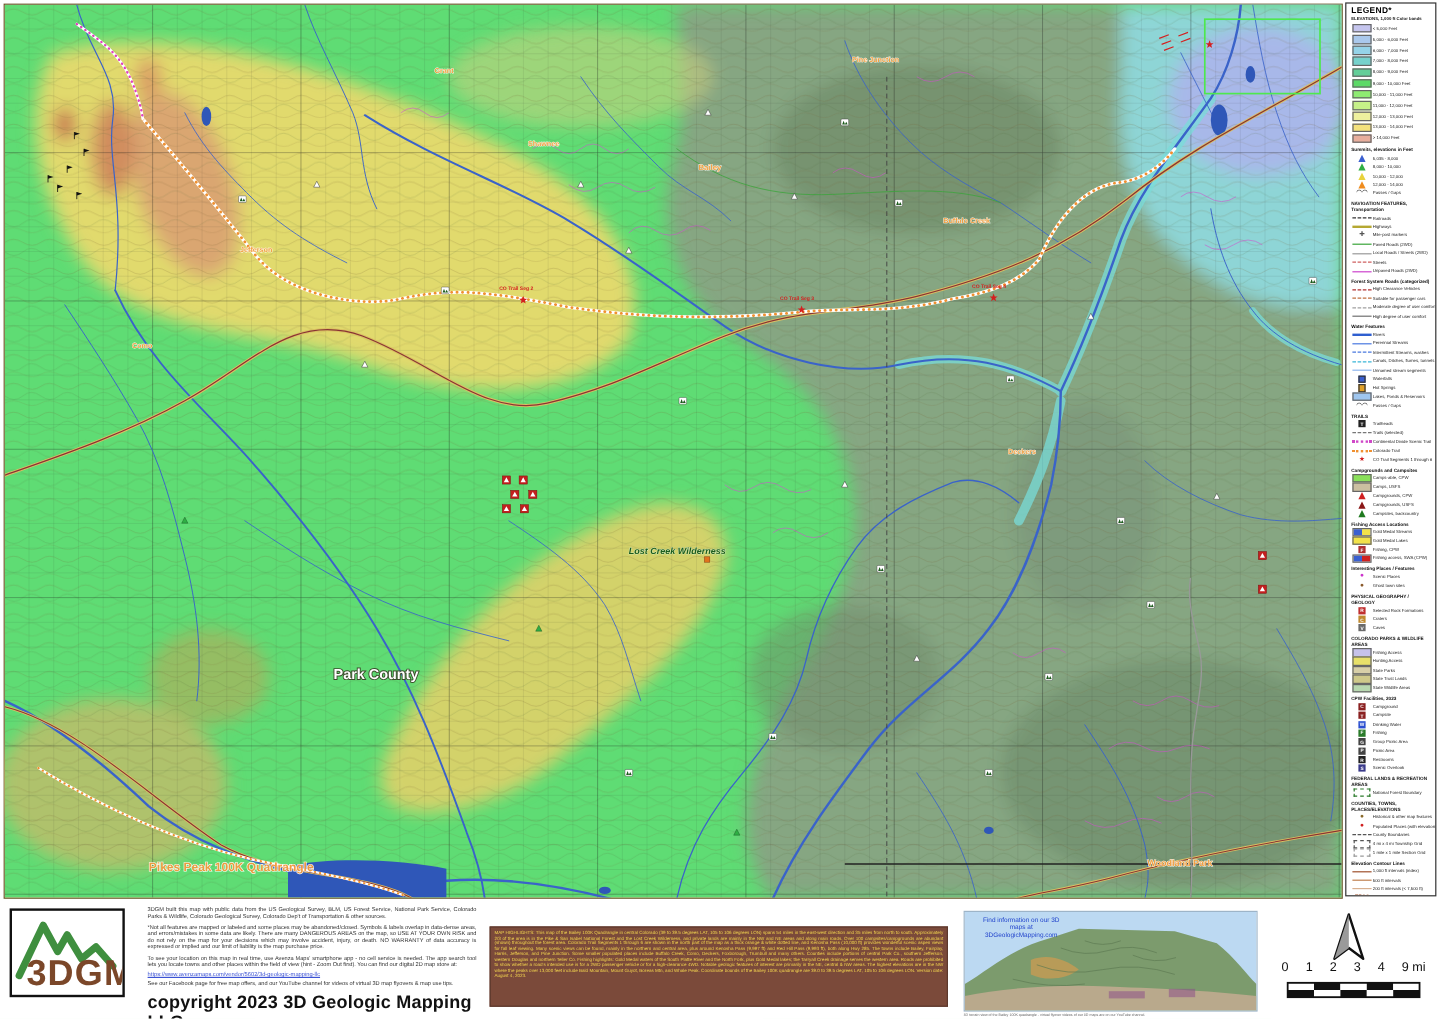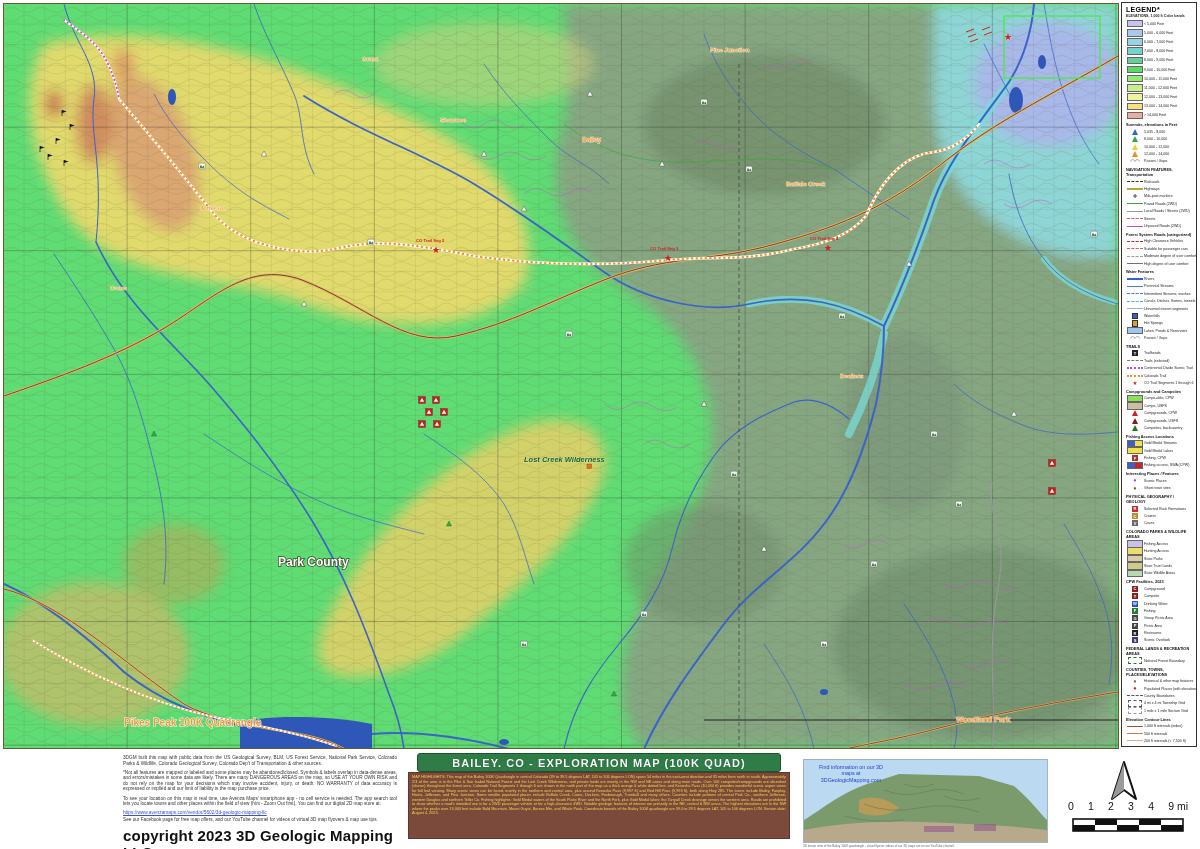--- a/index.html
+++ b/index.html
@@ -751,33 +751,36 @@
         </div>
         <div class="lg-row">
           <span class="lg-sw">
             <span style="font-size: 5.5px; color: rgb(160, 82, 45); line-height: 5px;">7500</span>
           </span>
           <span class="lg-lab">Contour labels (elevations, ft)</span>
         </div>
       </div>
   </div>
 
+  <div class="logo-box">
+    <svg width="92" height="70" viewBox="0 0 92 70">
+      <path d="M6,54 L26,12 L38,34 L46,20 L58,40 L70,30 L84,46" fill="none" stroke="#3f8f3f" stroke-width="6" stroke-linejoin="round" stroke-linecap="round"></path>
+      <text x="12" y="62" font-size="30" font-weight="bold" fill="#7b4729" font-family="Liberation Sans, sans-serif" letter-spacing="1">3DGM</text>
+    </svg>
+  </div>
 
   <div class="foot-text">
     <p>3DGM built this map with public data from the US Geological Survey, BLM, US Forest Service, National Park Service, Colorado Parks &amp; Wildlife, Colorado Geological Survey, Colorado Dep't of Transportation &amp; other sources.</p>
     <p>*Not all features are mapped or labeled and some places may be abandoned/closed. Symbols &amp; labels overlap in data-dense areas, and errors/mistakes in some data are likely.  There are many DANGEROUS AREAS on the map, so USE AT YOUR OWN RISK and do not rely on the map for your decisions which may involve accident, injury, or death.  NO WARRANTY of data accuracy is expressed or implied and our limit of liability is the map purchase price.</p>
     <p>To see your location on this map in real time, use Avenza Maps' smartphone app - no cell service is needed.  The app search tool lets you locate towns and other places within the field of view (hint - Zoom Out first).  You can find our digital 2D map store at:</p>
     <span class="foot-link">https://www.avenzamaps.com/vendor/5602/3d-geologic-mapping-llc</span>
     <p>See our Facebook page for free map offers, and our YouTube channel for videos of virtual 3D map flyovers &amp; map use tips.</p>
     <div class="copyright">copyright 2023 3D Geologic Mapping LLC</div>
   </div>
 
-  <div class="title-bar">
-    <span>BAILEY. CO  -  EXPLORATION MAP (100K QUAD)</span>
-  </div>
 
   <div class="highlights">
     <div>MAP HIGHLIGHTS: This map of the Bailey 100K Quadrangle in central Colorado (39 to 39.5 degrees LAT, 105 to 106 degrees LON) spans 54 miles in the east-west direction and 35 miles from north to south.  Approximately 2/3 of the area is in the Pike &amp; San Isabel National Forest and the Lost Creek Wilderness, and private lands are mainly in the NW and NE areas and along main roads.  Over 100 campsites/campgrounds are abundant (shown) throughout the forest area.  Colorado Trail Segments 1 through 6 are shown in the north part of the map as a thick orange &amp; white dotted line, and Kenosha Pass (10,000 ft) provides wonderful scenic aspen views for fall leaf viewing.  Many scenic views can be found, mainly in the northern and central area, plus around Kenosha Pass (9,997 ft) and Red Hill Pass (9,993 ft), both along Hwy 285.  The towns include Bailey, Fairplay, Harris, Jefferson, and Pine Junction.  Some smaller populated places include Buffalo Creek, Como, Deckers, Foxborough, Trumbull and many others.  Counties include portions of central Park Co., southern Jefferson, western Douglas and northern Teller Co.  Fishing highlights: Gold Medal waters of the South Platte River and the North Fork, plus Gold Medal lakes; the Tarryall Creek drainage serves the western area.  Roads are prohibited to show whether a road's intended use is for a 2WD passenger vehicle or for a high-clearance 4WD.  Notable geologic features of interest are primarily in the NE, central &amp; NW areas.  The highest elevations are in the NW where the peaks over 13,000 feet include Bald Mountain, Mount Guyot, Boreas Mtn, and Whale Peak.  Coordinate bounds of the Bailey 100K quadrangle are 39.0 to 39.5 degrees LAT, 105 to 106 degrees LON.  Version date: August 4, 2023.</div>
   </div>
 
   <div class="preview">
     <svg width="243" height="82" viewBox="0 0 243 82">
       <rect x="0" y="0" width="243" height="82" fill="#bcd9f2"></rect>
       <path d="M0,82 L0,60 C20,48 40,30 70,22 L95,14 L175,16 L210,26 C225,38 235,52 243,60 L243,82 Z" fill="#7c9b6d"></path>
       <path d="M0,82 L0,70 C30,64 70,60 120,62 C170,64 210,66 243,70 L243,82 Z" fill="#b9a98c"></path>

